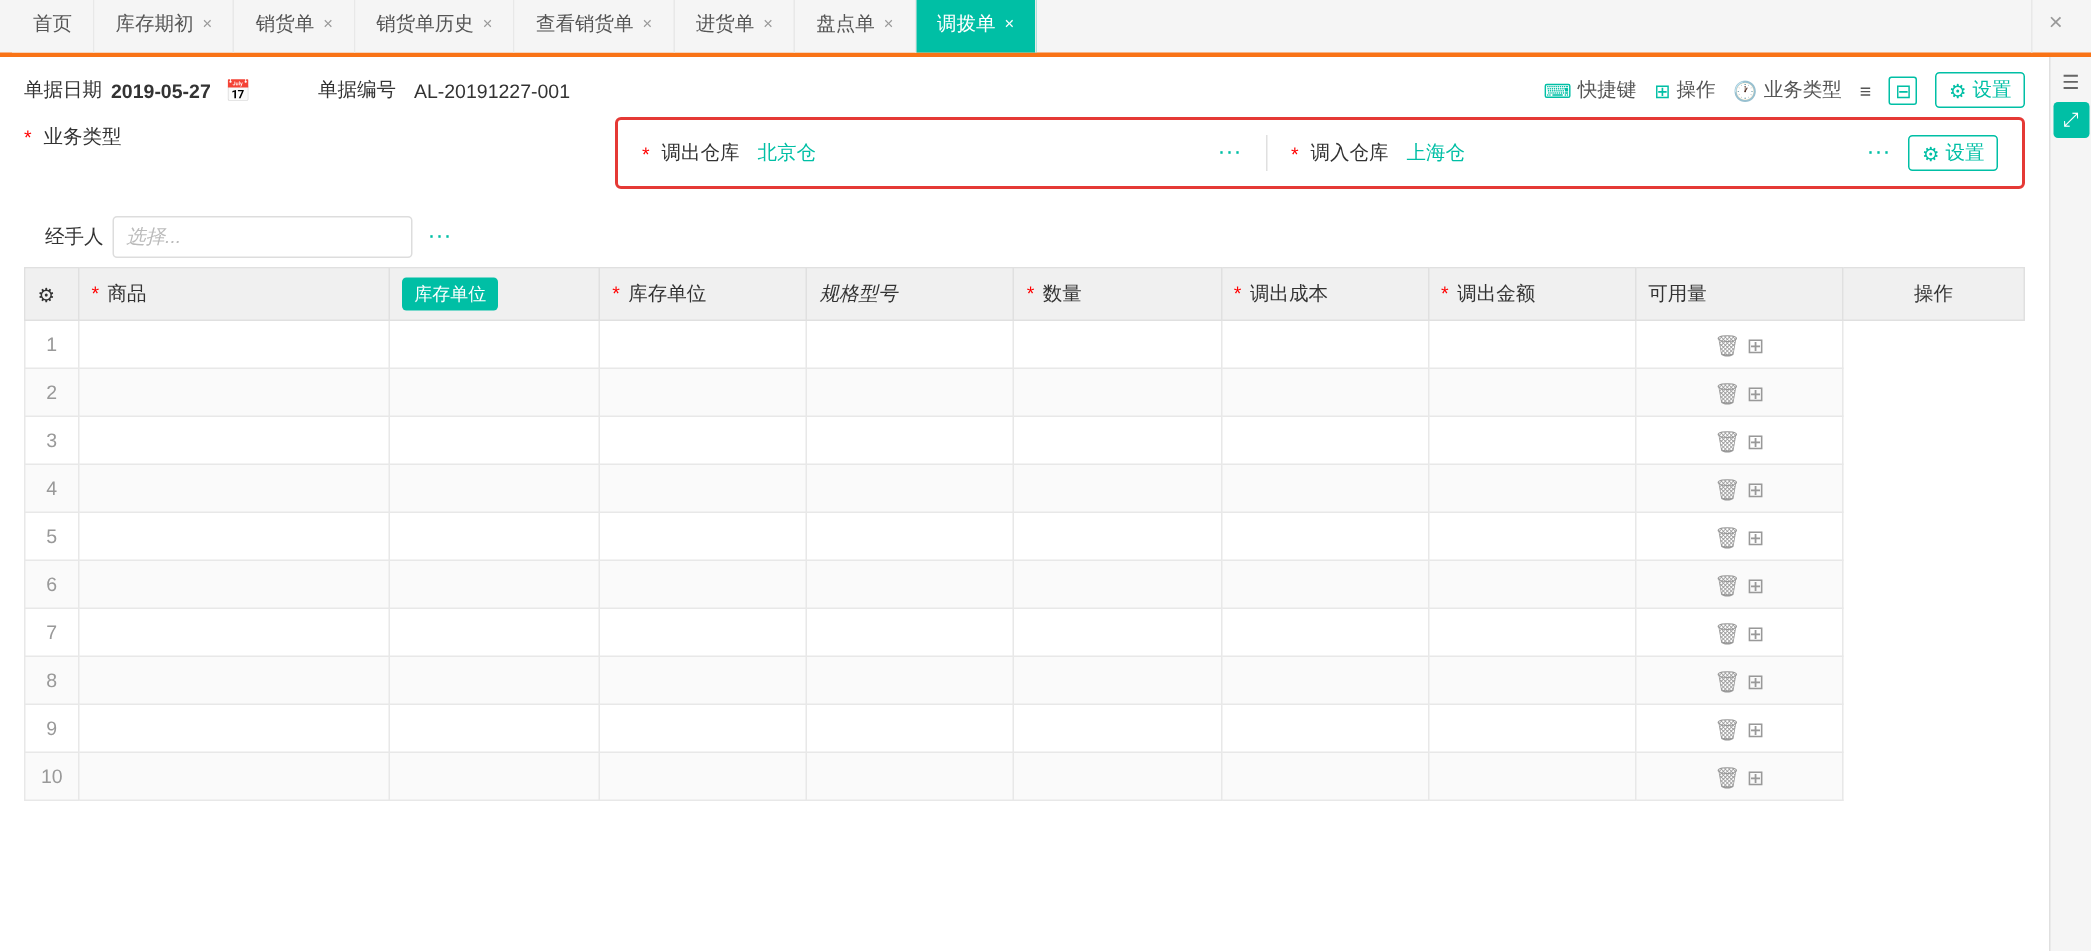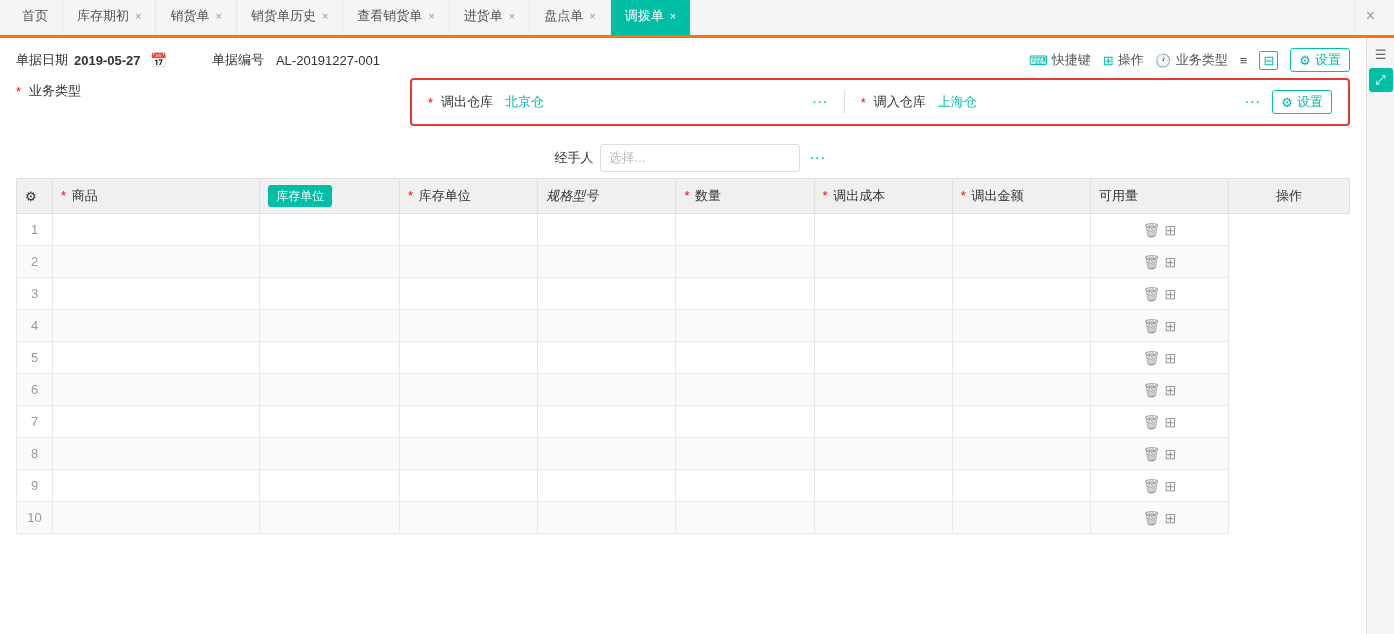--- a/index.html
+++ b/index.html
@@ -150,21 +150,20 @@
       background: #e0e0e0;
       margin: 0 16px;
     }
 
     
     .handler-row {
       display: flex;
       align-items: center;
       gap: 6px;
       padding: 4px 0 6px 0;
-      justify-content: center;
     }
 
     
     .data-table {
       width: 100%;
       border-collapse: collapse;
       font-size: 13px;
     }
     .data-table th {
       background: #f0f0f0;
@@ -364,21 +363,21 @@
           <span>⚙</span>
           <span>设置</span>
         </div>
       </div>
     </div>
   </div>
 
   <div class="handler-row">
     <span class="form-label" style="margin-left:14px;">经手人</span>
     <div class="field-with-dropdown" style="min-width:200px; color:#ccc;">
-      <span style="color:#bbb;">选择...</span>
+      <span style="color:#bbb;font-style:italic;">选择...</span>
     </div>
     <span class="more-dots">···</span>
   </div>
 </div>
 
 <div class="content-area">
   <div class="table-scroll">
     <table class="data-table">
       <thead>
         <tr>

